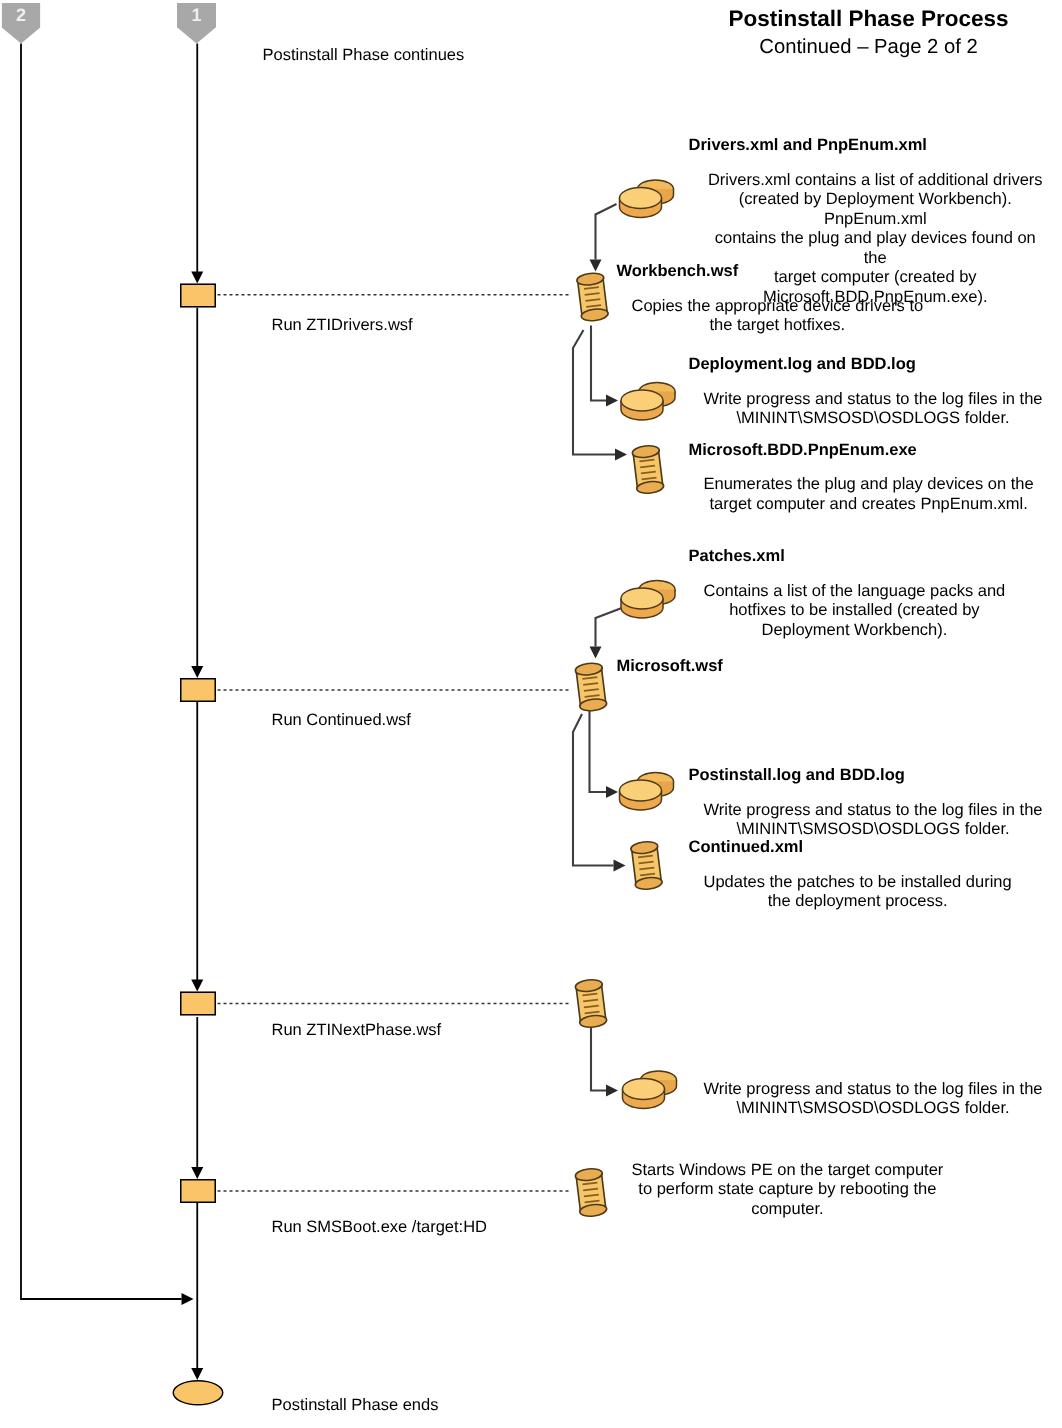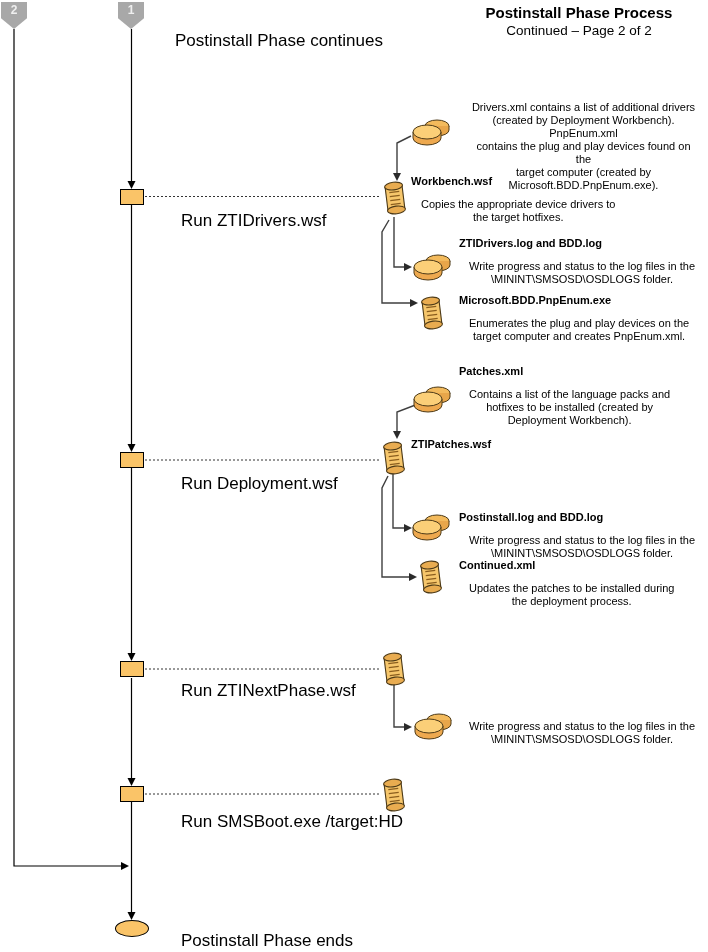--- a/index.html
+++ b/index.html
@@ -11,21 +11,21 @@
   .subtitle{position:absolute;left:448px;top:23px;width:262px;text-align:center;
          font-size:13.5px;}
   .offpage{position:absolute;width:26px;height:27px;background:#a8a8a8;
          clip-path:polygon(0 0,100% 0,100% 60%,50% 100%,0 60%);
          display:flex;justify-content:center;}
   .offpage span{font-size:12px;font-weight:bold;color:#efefef;line-height:16px;}
   .pbox{position:absolute;box-sizing:border-box;width:24px;height:16px;
         background:#fac468;border:1px solid #000;}
   .term{position:absolute;box-sizing:border-box;width:34px;height:17px;
         background:#fac468;border:1px solid #000;border-radius:50%;}
-  .lbl{position:absolute;font-size:17px;white-space:nowrap;padding-left:28px;}
+  .lbl{position:absolute;font-size:11px;white-space:nowrap;padding-left:28px;}
   .item{position:absolute;}
   .item h4{margin:0;font-size:11px;line-height:13px;font-weight:bold;white-space:nowrap;}
   .item p{margin:10px;font-size:11px;line-height:13px;white-space:pre-line;text-align:center;}
   .icon{position:absolute;}
 </style>
 </head>
 <body>
 
 <div id="canvas">
 
@@ -100,21 +100,21 @@
 
   <div class="offpage" style="left:1px;top:2px">
     <span>2</span>
   </div>
   <div class="offpage" style="left:118px;top:2px">
     <span>1</span>
   </div>
 
   <div class="lbl" style="left:147px;top:31px">Postinstall Phase continues</div>
   <div class="lbl" style="left:153px;top:211px">Run ZTIDrivers.wsf</div>
-  <div class="lbl" style="left:153px;top:474px">Run Deployment.wsf</div>
+  <div class="lbl" style="left:153px;top:474px">Run Continued.wsf</div>
   <div class="lbl" style="left:153px;top:681px">Run ZTINextPhase.wsf</div>
   <div class="lbl" style="left:153px;top:812px">Run SMSBoot.exe /target:HD</div>
   <div class="lbl" style="left:153px;top:931px">Postinstall Phase ends</div>
 
   <div class="pbox" style="left:120px;top:189px"></div>
   <div class="pbox" style="left:120px;top:452px"></div>
   <div class="pbox" style="left:120px;top:661px"></div>
   <div class="pbox" style="left:120px;top:786px"></div>
 
   <div class="term" style="left:115px;top:920px"></div>
@@ -147,60 +147,64 @@
       <use href="#sym-scroll"></use>
     </svg>
   <svg class="icon" style="left:413px;top:710px" width="40" height="30" viewBox="0 0 40 30">
       <use href="#sym-cylinder"></use>
     </svg>
   <svg class="icon" style="left:380px;top:776px" width="28" height="38" viewBox="0 0 28 38">
       <use href="#sym-scroll"></use>
     </svg>
 
   <div class="item" style="left:459px;top:91px">
+    <h4>Drivers.xml and PnpEnum.xml</h4>
     <p>Drivers.xml contains a list of additional drivers
 (created by Deployment Workbench). PnpEnum.xml
 contains the plug and play devices found on the
 target computer (created by
 Microsoft.BDD.PnpEnum.exe).</p>
   </div>
   <div class="item" style="left:411px;top:175px">
     <h4>Workbench.wsf</h4>
     <p>Copies the appropriate device drivers to
 the target hotfixes.</p>
   </div>
   <div class="item" style="left:459px;top:237px">
-    <h4>ZTIDrivers.log and BDD.log</h4>
+    <h4>Deployment.log and BDD.log</h4>
     <p>Write progress and status to the log files in the
 \MININT\SMSOSD\OSDLOGS folder.</p>
   </div>
   <div class="item" style="left:459px;top:294px">
     <h4>Microsoft.BDD.PnpEnum.exe</h4>
     <p>Enumerates the plug and play devices on the
 target computer and creates PnpEnum.xml.</p>
   </div>
   <div class="item" style="left:459px;top:365px">
     <h4>Patches.xml</h4>
     <p>Contains a list of the language packs and
 hotfixes to be installed (created by
 Deployment Workbench).</p>
   </div>
   <div class="item" style="left:411px;top:438px">
-    <h4>ZTIPatches.wsf</h4>
+    <h4>Microsoft.wsf</h4>
   </div>
   <div class="item" style="left:459px;top:511px">
     <h4>Postinstall.log and BDD.log</h4>
     <p>Write progress and status to the log files in the
 \MININT\SMSOSD\OSDLOGS folder.</p>
   </div>
   <div class="item" style="left:459px;top:559px">
     <h4>Continued.xml</h4>
     <p>Updates the patches to be installed during
 the deployment process.</p>
   </div>
   <div class="item" style="left:459px;top:710px">
     <p>Write progress and status to the log files in the
 \MININT\SMSOSD\OSDLOGS folder.</p>
   </div>
   <div class="item" style="left:411px;top:764px">
+    <p>Starts Windows PE on the target computer
+to perform state capture by rebooting the
+computer.</p>
   </div>
 
 </div>
 
 </body></html>

